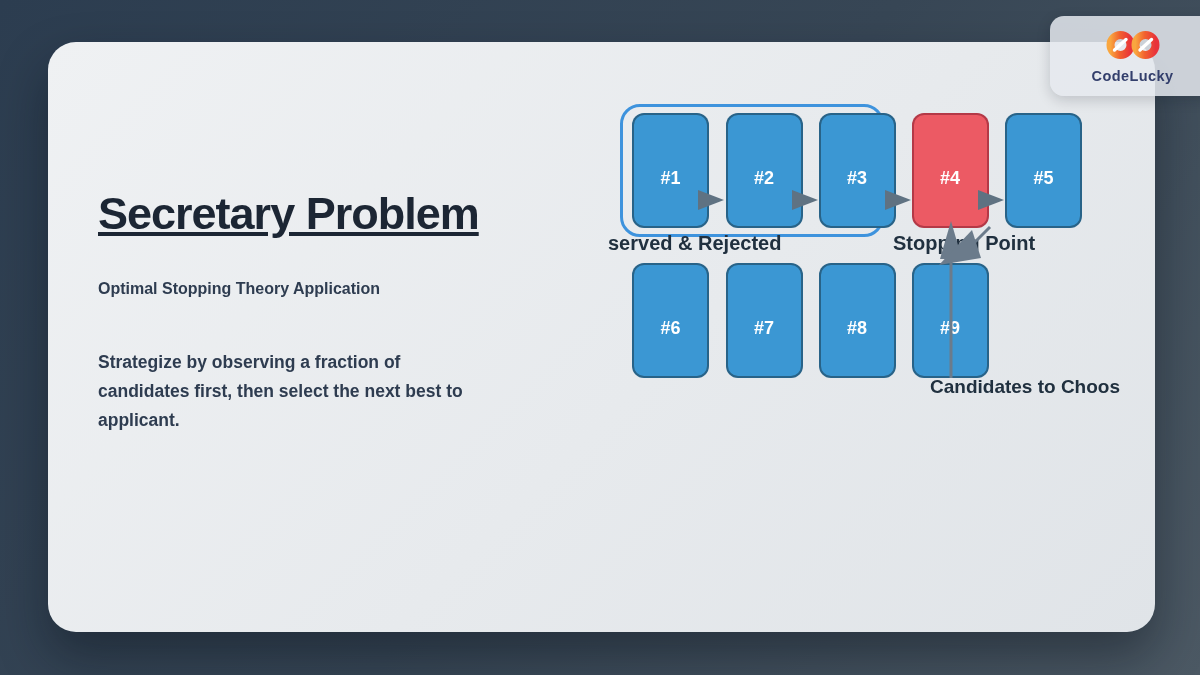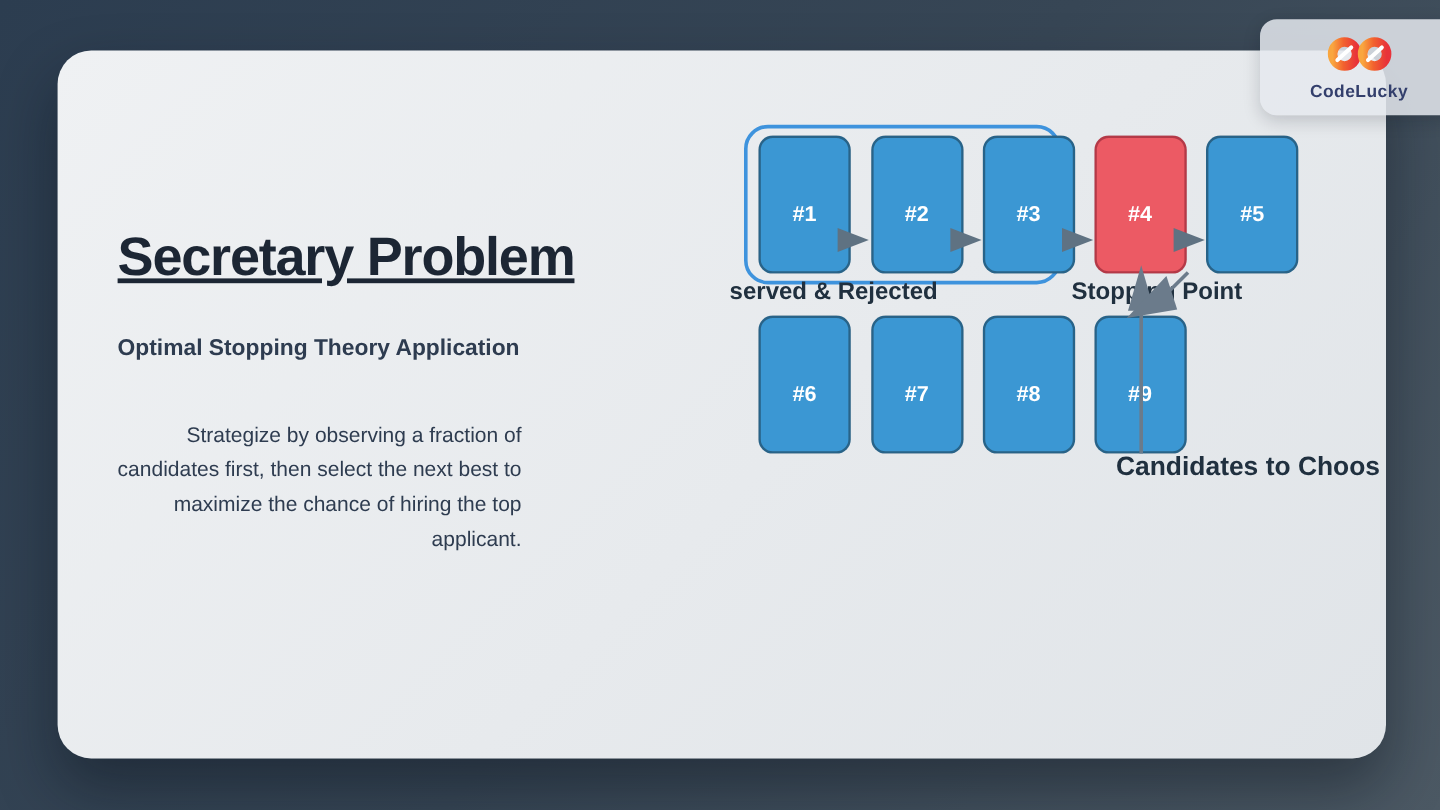--- a/index.html
+++ b/index.html
@@ -19,25 +19,25 @@
     overflow:hidden;
   }
 
   .slide-title {
     position:absolute; left:50px; top:146px;
     font-size:45px; font-weight:700; letter-spacing:-1px;
     color:#1c2634; white-space:nowrap;text-decoration:underline;
   }
   .slide-subtitle {
     position:absolute; left:50px; top:238px;
-    font-size:19px; font-weight:700; color:#2e3c50; white-space:nowrap;
+    font-size:16px; font-weight:700; color:#2e3c50; white-space:nowrap;
   }
   .slide-desc {
     position:absolute; left:50px; top:306px;
-    font-size:17.5px; font-weight:400; line-height:29px; color:#2e3c50;text-align:right;
+    font-size:17.5px; font-weight:700; line-height:29px; color:#2e3c50;
   }
   .slide-desc div { white-space:nowrap; }
 
   
   .diagram {
     position:absolute; left:559px; top:53px; width:545px; height:315px;
     overflow:hidden;
   }
   .group-outline {
     position:absolute; left:13px; top:9px; width:264px; height:133px;
@@ -55,21 +55,21 @@
   .arrow-right {
     position:absolute; width:0; height:0; z-index:3;
     border-top:10px solid transparent; border-bottom:10px solid transparent;
     border-left:26px solid #5f7282;
   }
 
   .diagram-label {
     position:absolute; font-size:20px; font-weight:600; color:#20303f;
     white-space:nowrap; z-index:4;
   }
-  .diagram-label.large { font-size:22px;text-align:center; }
+  .diagram-label.large { font-size:19px;text-align:center; }
 
   .selection-arrow { position:absolute; left:320px; top:120px; z-index:5; }
 
   
   .logo-chip {
     position:absolute; left:1050px; top:16px; width:165px; height:80px;
     border-radius:14px; background:rgba(229,233,238,0.85);
     box-shadow:0 4px 14px rgba(10,18,28,0.18);
     z-index:10; text-align:center;
   }
@@ -85,21 +85,20 @@
 <div class="stage">
 
   <div class="main-card">
 
     <div class="slide-title">Secretary Problem</div>
     <div class="slide-subtitle">Optimal Stopping Theory Application</div>
 
     <div class="slide-desc">
       <div>Strategize by observing a fraction of</div>
       <div>candidates first, then select the next best to</div>
-      <div>maximize the chance of hiring the top</div>
       <div>applicant.</div>
     </div>
 
     <div class="diagram">
 
       <div class="group-outline"></div>
 
       <div class="cand-card blue" style="left:25px; top:18px;">
         <span class="cand-label">#1</span>
       </div>

